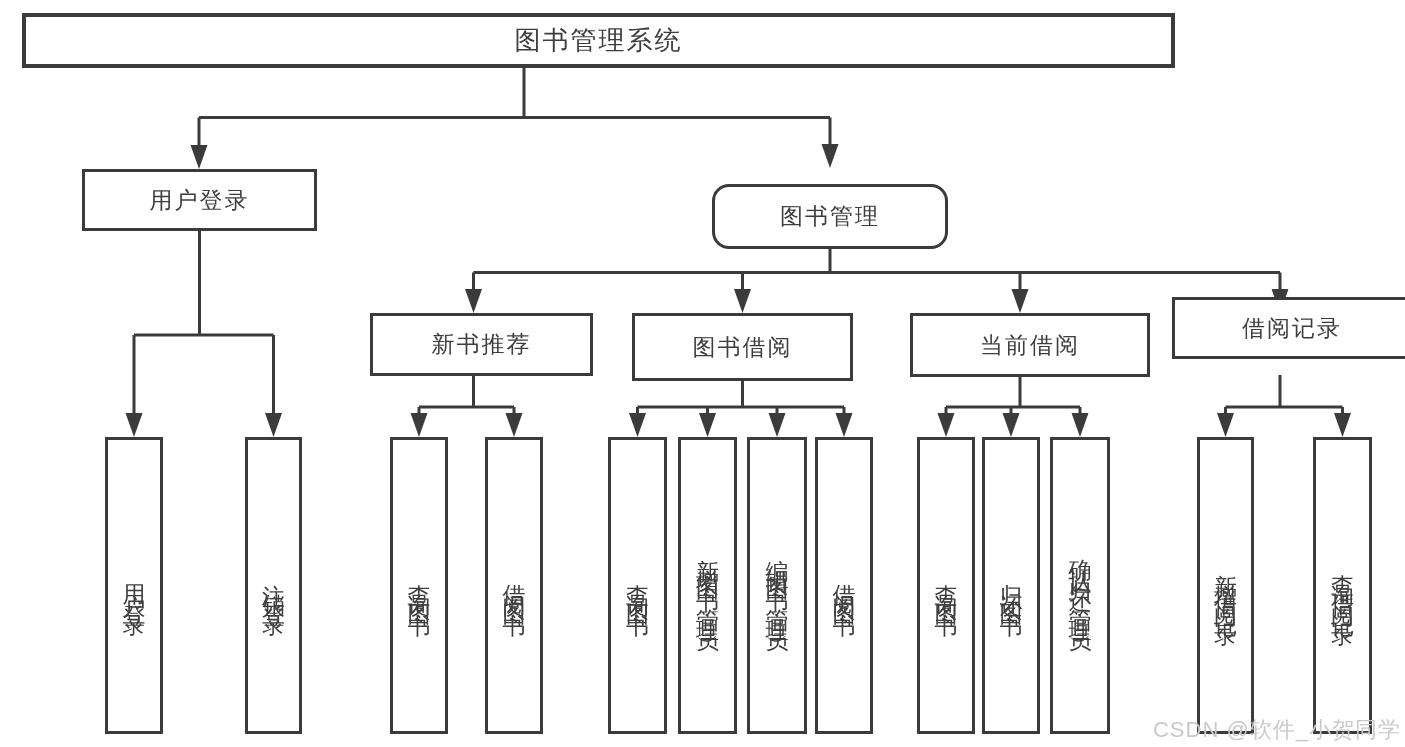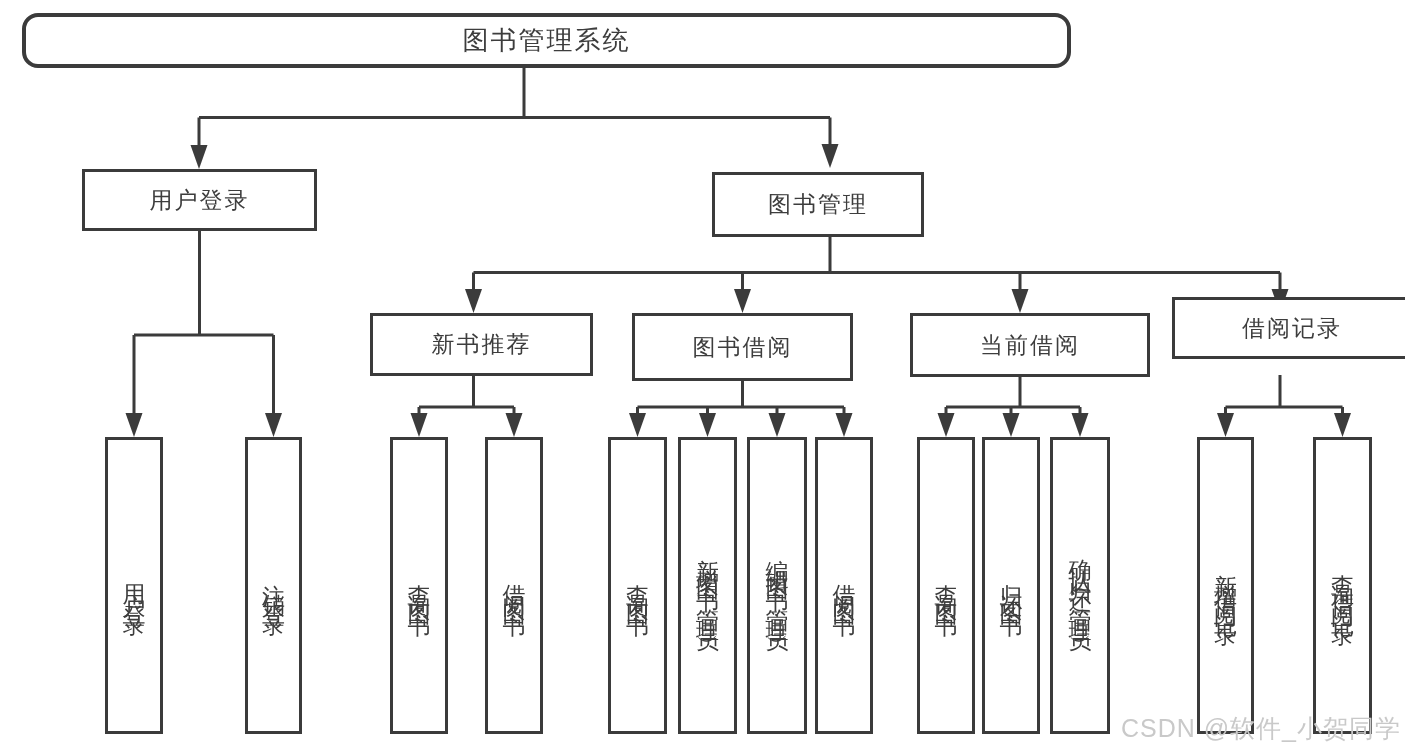--- a/index.html
+++ b/index.html
@@ -49,21 +49,21 @@
     text-orientation: mixed;
     font-size: 23px;
     letter-spacing: 10px;
     line-height: 1;
     white-space: nowrap;
   }
   .watermark {
     position: absolute;
     right: 4px;
     bottom: 2px;
-    font-size: 25px;
+    font-size: 22px;
     letter-spacing: 1px;
     color: var(--watermark, #c9c9c9);
     z-index: 20;
   }
 </style>
 </head>
 <body>
 
 <div class="canvas">
 
@@ -103,28 +103,28 @@
       <polygon points="768.5,413 785.5,413 777,437"></polygon>
       <polygon points="835.5,413 852.5,413 844,437"></polygon>
       <polygon points="937.5,413 954.5,413 946,437"></polygon>
       <polygon points="1002.5,413 1019.5,413 1011,437"></polygon>
       <polygon points="1071.5,413 1088.5,413 1080,437"></polygon>
       <polygon points="1217,413 1234,413 1225.5,437"></polygon>
       <polygon points="1334,413 1351,413 1342.5,437"></polygon>
     </g>
   </svg>
 
-  <div class="node root" style="left:22px; top:13px; width:1049px; height:55px;border-radius:16px;">
+  <div class="node root" style="left:22px; top:13px; width:1153px; height:55px;">
     <span>图书管理系统</span>
   </div>
 
   <div class="node hbox" style="left:82px; top:169px; width:235px; height:62px;">
     <span>用户登录</span>
   </div>
-  <div class="node hbox" style="left:712px; top:172px; width:212px; height:65px;">
+  <div class="node hbox" style="left:712px; top:184px; width:236px; height:65px;border-radius:17px;">
     <span>图书管理</span>
   </div>
 
   <div class="node hbox" style="left:370px; top:313px; width:223px; height:63px;">
     <span>新书推荐</span>
   </div>
   <div class="node hbox" style="left:632px; top:313px; width:221px; height:68px;">
     <span>图书借阅</span>
   </div>
   <div class="node hbox" style="left:910px; top:313px; width:240px; height:64px;">

